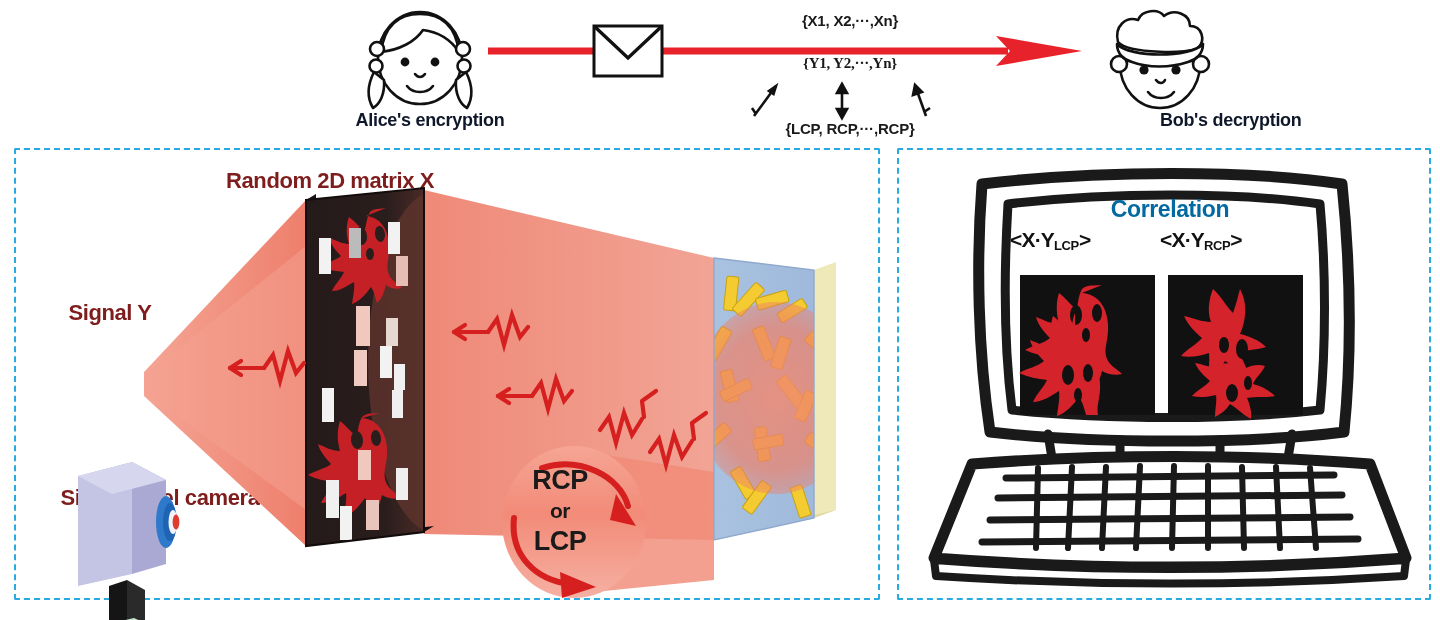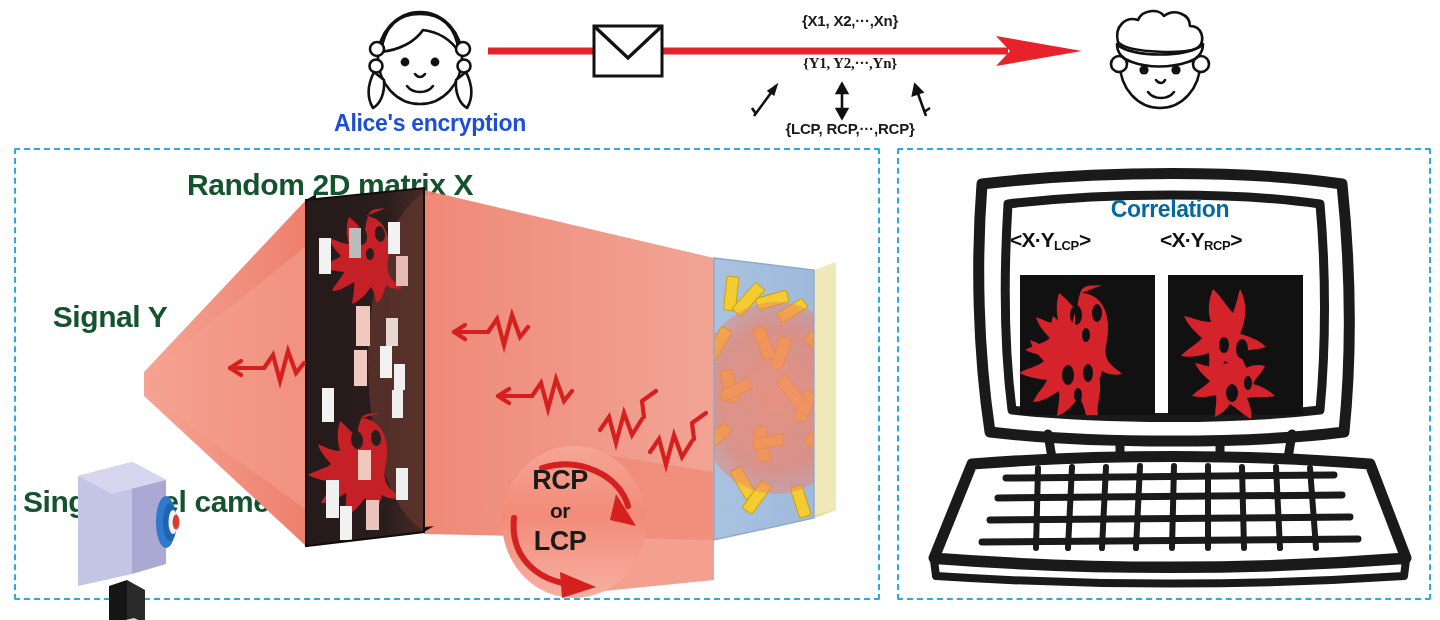--- a/index.html
+++ b/index.html
@@ -7,36 +7,36 @@
   body{
     width:1440px;height:620px;position:relative;overflow:hidden;
     font-family:"Liberation Sans","DejaVu Sans",sans-serif;
     -webkit-font-smoothing:antialiased;
   }
   .stage{position:absolute;left:0;top:0;width:1440px;height:620px;}
   .abs{position:absolute;}
 
   
   .label-blue{
-    color:#1d4ed8;font-weight:bold;font-size:23px;letter-spacing:-0.3px;
+    color:#0f172a;font-weight:bold;font-size:18px;letter-spacing:-0.3px;
     white-space:nowrap;
   }
   .formula{
     color:#1a1a1a;font-weight:bold;font-size:15px;white-space:nowrap;
     letter-spacing:-0.2px;
   }
 
   
   .panel{
     border:2.5px dashed #29ABE2;border-radius:2px;background:transparent;
   }
 
   
   .title-dark{
-    color:#14532d;font-weight:bold;font-size:30px;white-space:nowrap;
+    color:#7f1d1d;font-weight:bold;font-size:22px;white-space:nowrap;
     letter-spacing:-0.4px;
   }
 
   
   .cyl-label{
     color:#1a1a1a;font-weight:bold;font-size:27px;text-align:center;
     letter-spacing:-0.5px;line-height:1.05;
   }
   .cyl-label.or{font-size:21px;}
 
@@ -115,20 +115,21 @@
       <circle cx="101" cy="58" r="8"></circle>
       <path d="M18 36 C14 20 26 10 38 14 C42 4 58 2 64 10 C74 2 90 8 90 20 C102 20 106 34 98 42 C92 48 28 48 18 36 Z"></path>
       <path d="M17 38 C30 52 90 52 103 38 C103 48 96 54 88 56 C70 62 48 62 32 56 C24 54 17 48 17 38 Z"></path>
       <circle cx="44" cy="64" r="4.6" fill="#111" stroke="none"></circle>
       <circle cx="76" cy="64" r="4.6" fill="#111" stroke="none"></circle>
       <path d="M56 74 C59 78 63 78 65 74" fill="none"></path>
       <path d="M48 86 C54 94 68 94 74 86" fill="none"></path>
     </g>
   </svg>
 
+  <div class="abs label-blue" style="left:1160px;top:110px;width:280px;text-align:left;">Bob's decryption</div>
 
   <div class="abs panel" style="left:14px;top:148px;width:862px;height:448px;"></div>
 
   <div class="abs title-dark" style="left:120px;top:168px;width:420px;text-align:center;">Random 2D matrix X</div>
 
   <div class="abs title-dark" style="left:30px;top:300px;width:160px;text-align:center;">Signal Y</div>
 
   <div class="abs title-dark" style="left:10px;top:485px;width:300px;text-align:center;">Single-pixel camera</div>
 
   <svg class="abs" style="left:14px;top:150px;" width="862" height="446" viewBox="0 0 862 446">

